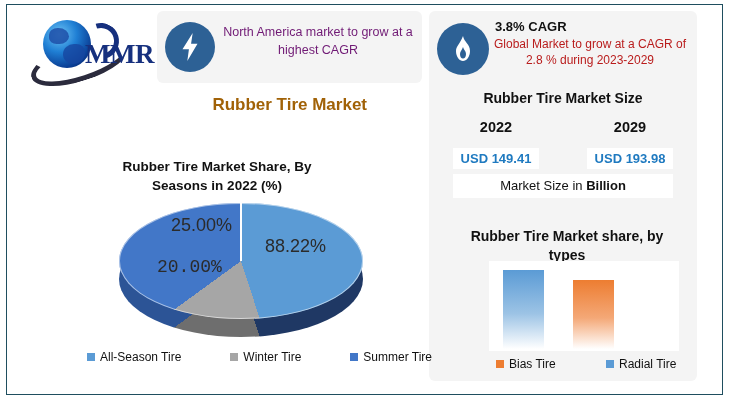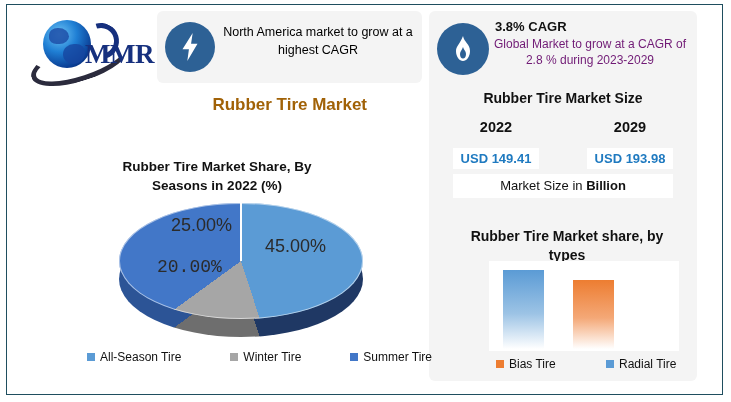--- a/index.html
+++ b/index.html
@@ -119,21 +119,21 @@
     height: 50px;
   }
   .callout-text {
     position: absolute;
     left: 62px;
     top: 12px;
     width: 198px;
     text-align: center;
     font-size: 12.5px;
     line-height: 18px;
-    color: #000000;
+    color: #701a75;
   }
   
   .right-panel {
     position: absolute;
     left: 422px;
     top: 6px;
     width: 268px;
     height: 370px;
     background: #f4f4f4;
     border-radius: 6px;
@@ -160,21 +160,21 @@
     color: #111111;
   }
   .cagr-body {
     position: absolute;
     left: 62px;
     top: 21px;
     width: 198px;
     text-align: center;
     font-size: 12px;
     line-height: 16px;
-    color: #701a75;
+    color: #b91c1c;
   }
   .size-title {
     position: absolute;
     left: 0;
     top: 79px;
     width: 268px;
     text-align: center;
     font-size: 14px;
     font-weight: bold;
     color: #111111;
@@ -445,21 +445,21 @@
   </div>
 
   <div class="main-title">Rubber Tire  Market</div>
 
   <div class="pie-title">Rubber Tire Market Share, By Seasons in 2022 (%)</div>
 
   <div class="pie-wrap">
     <div class="pie-depth"></div>
     <div class="pie-top"></div>
     <div class="pie-sep pie-sep-v"></div>
-    <div class="pie-label pie-label-45">45.00%</div>
+    <div class="pie-label pie-label-45">88.22%</div>
     <div class="pie-label pie-label-20">20.00%</div>
     <div class="pie-label pie-label-25">25.00%</div>
   </div>
 
   <div class="pie-legend">
     <div class="legend-item">
       <span class="legend-swatch" style="background:#5b9bd5"></span>
       <span>All-Season Tire</span>
     </div>
     <div class="legend-item">

